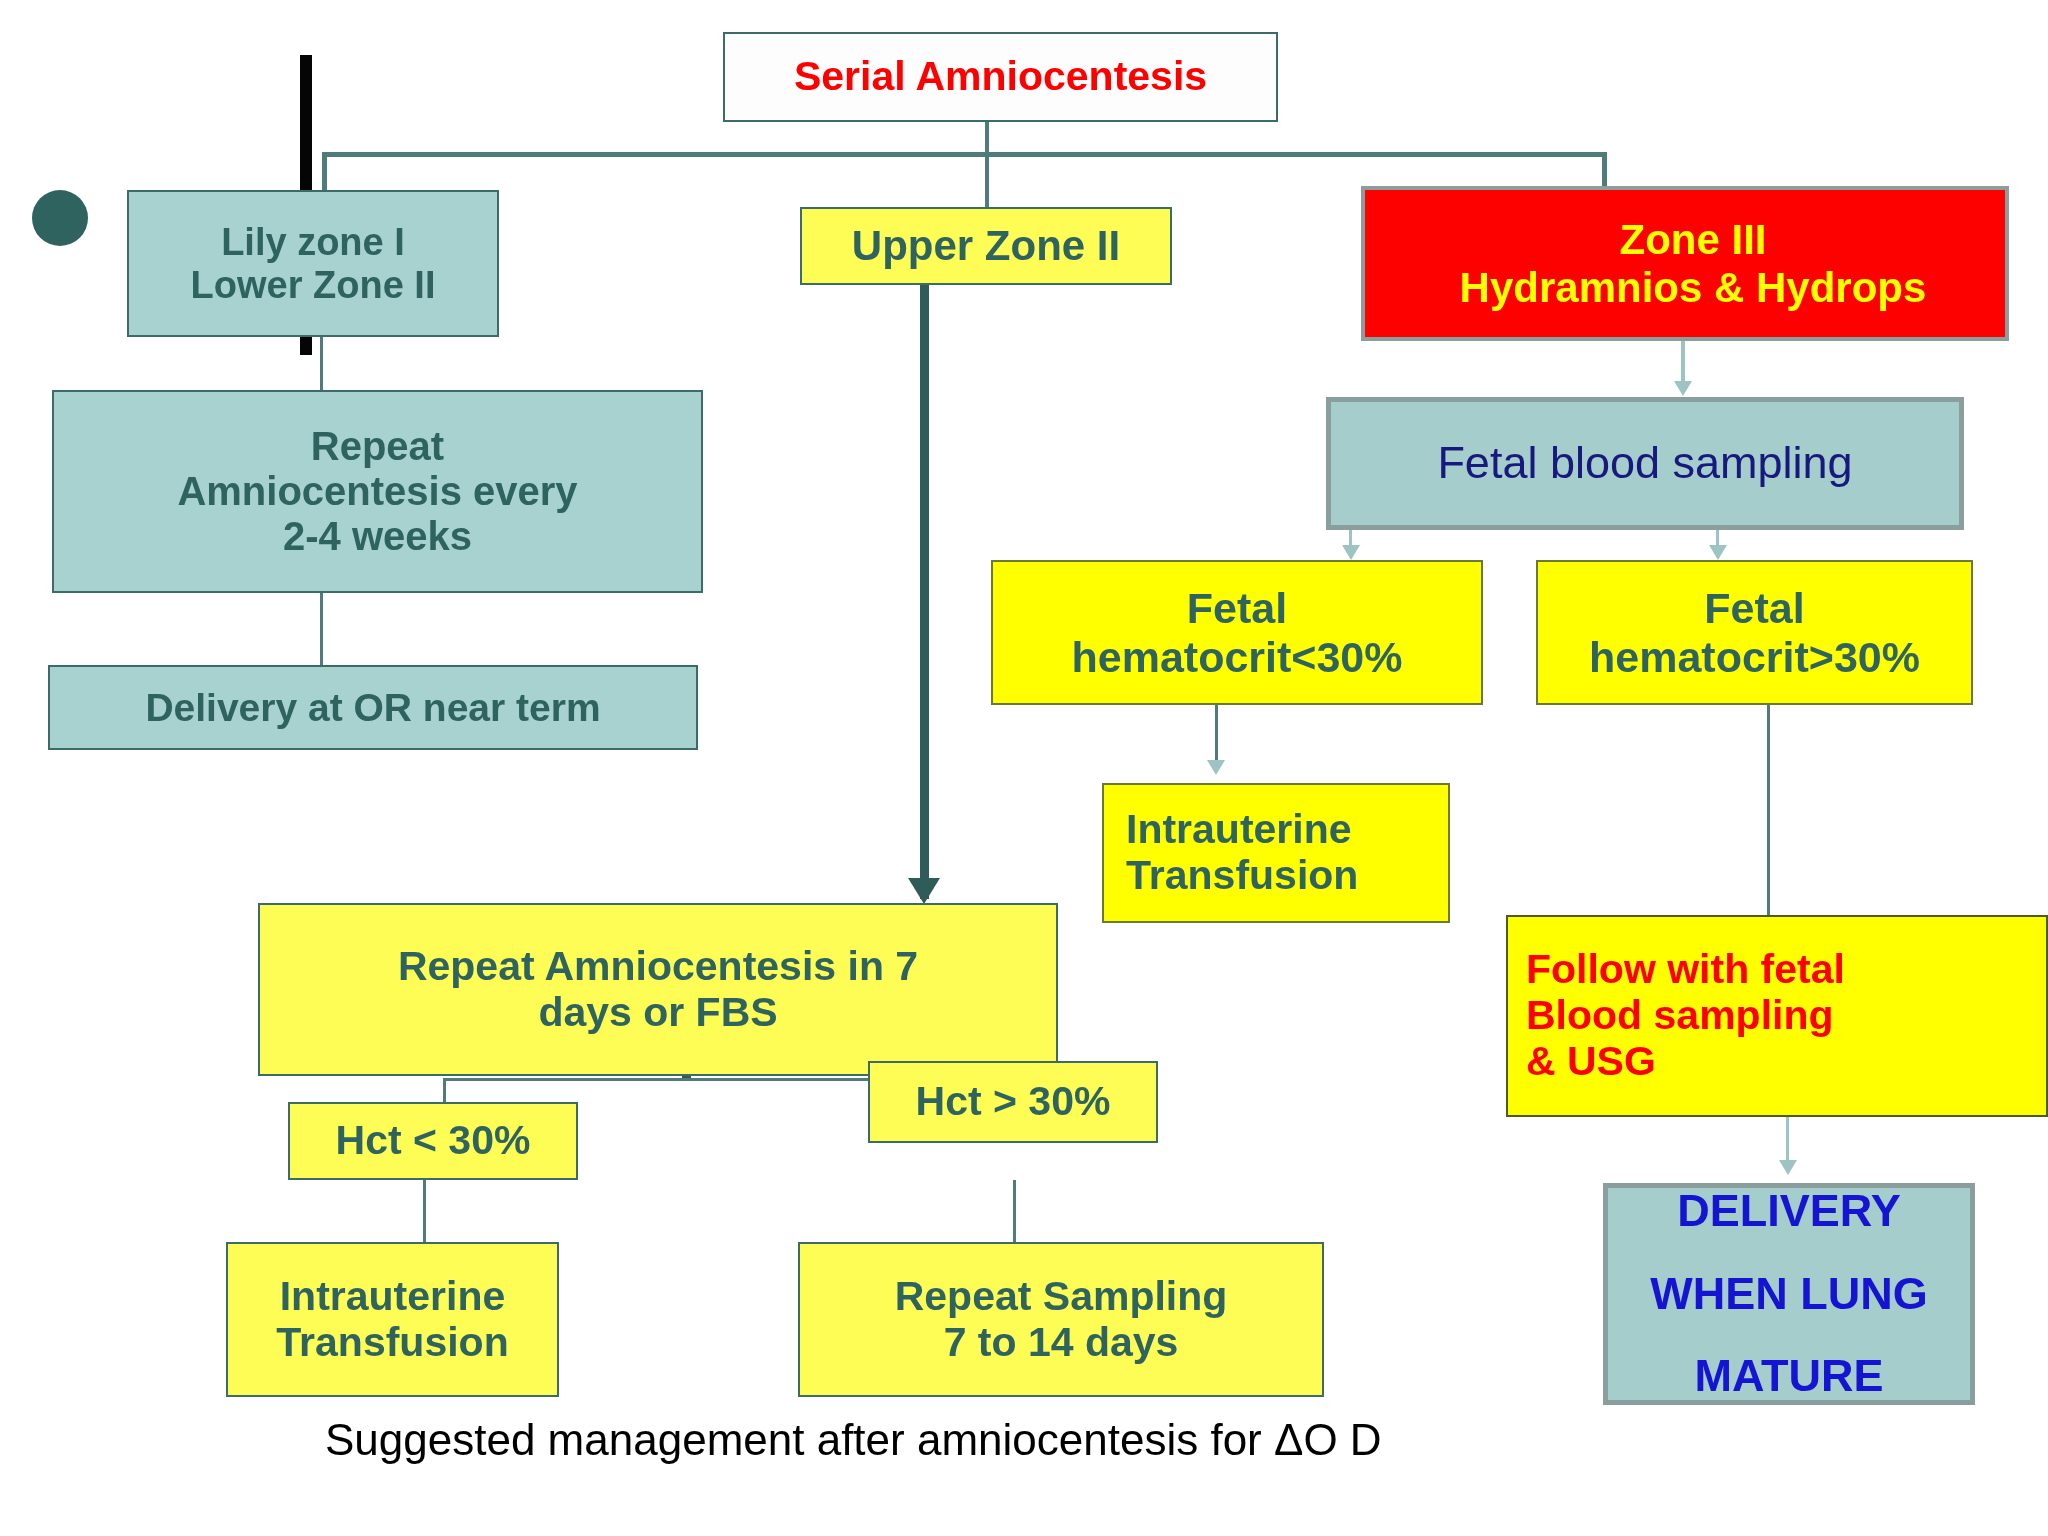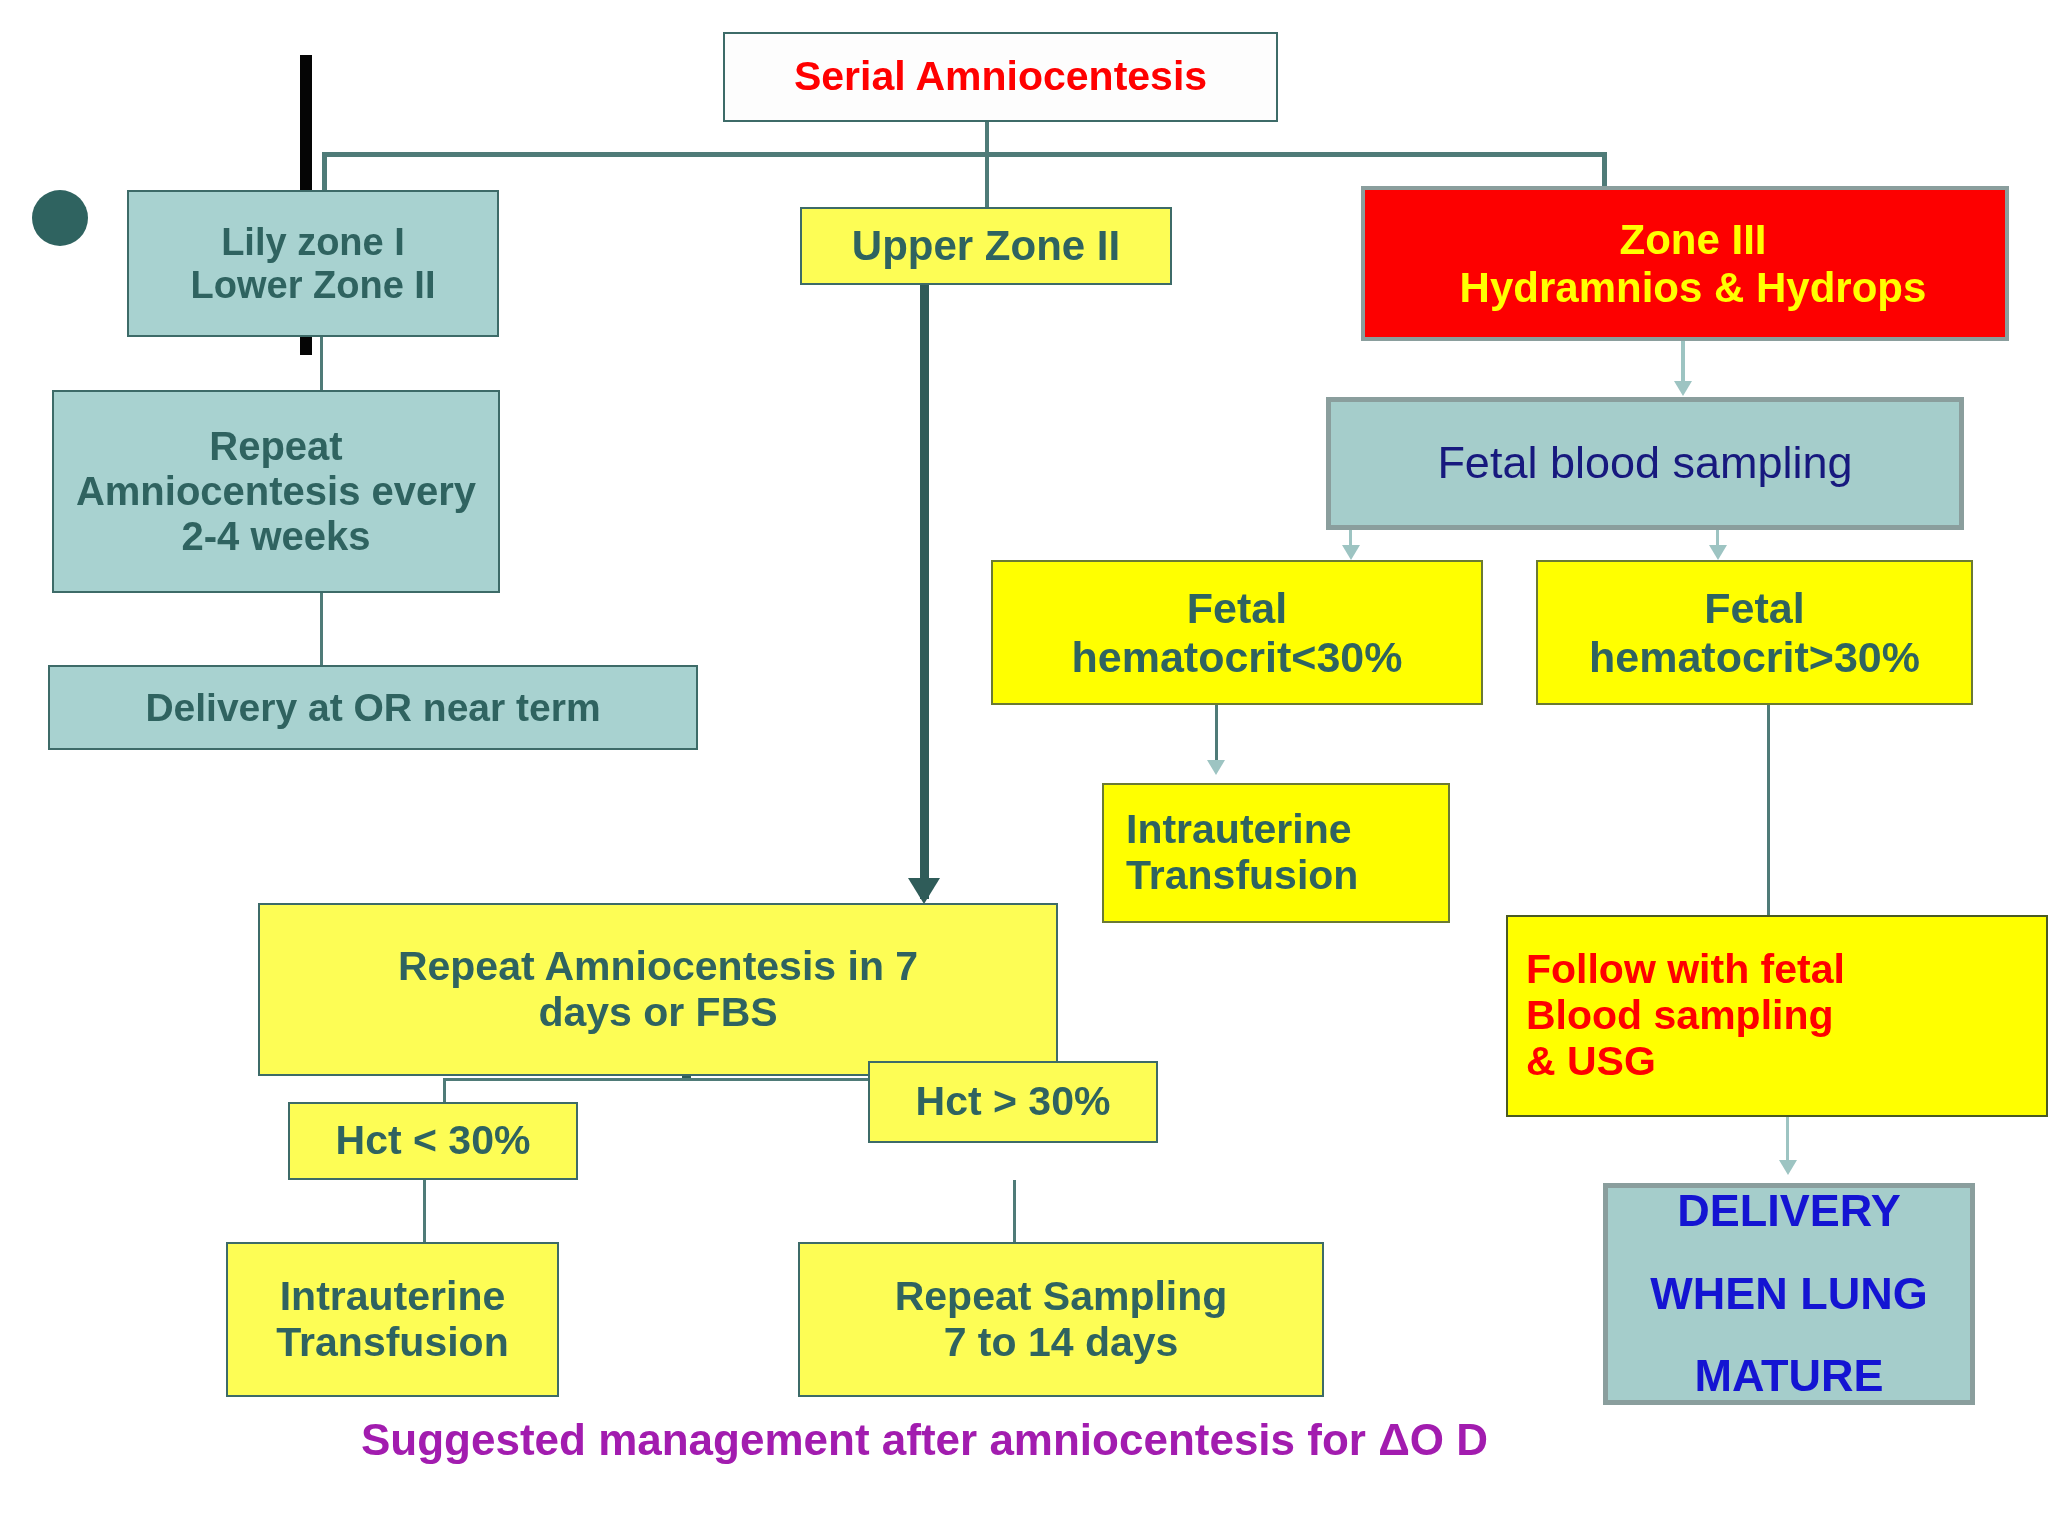--- a/index.html
+++ b/index.html
@@ -111,25 +111,24 @@
 
   .bullet-dot {
     position: absolute;
     border-radius: 50%;
     background: #2f6360;
     z-index: 4;
   }
 
   .caption {
     position: absolute;
-    font-weight: bold;
-    color: #a21caf;
+    font-weight: normal;
+    color: #000000;
     white-space: nowrap;
     z-index: 3;
-    margin-left: 36px;
   }
 </style>
 </head>
 <body>
 
 <div id="stage">
 
   <div class="bullet-dot" style="left:32px; top:190px; width:56px; height:56px;"></div>
 
   <div class="conn thin" style="left:985px; top:120px; width:4px; height:33px;"></div>
@@ -148,21 +147,21 @@
     <span class="ln">Serial Amniocentesis</span>
   </div>
 
   <div class="node sk-teal" style="left:127px; top:190px; width:372px; height:147px; font-size:38px;">
     <span class="ln">Lily zone I</span>
     <span class="ln">Lower Zone II</span>
   </div>
 
   <div class="conn thin" style="left:320px; top:337px; width:3px; height:53px;"></div>
 
-  <div class="node sk-teal" style="left:52px; top:390px; width:448px; height:203px; font-size:40px;">
+  <div class="node sk-teal" style="left:52px; top:390px; width:651px; height:203px; font-size:40px;">
     <span class="ln">Repeat</span>
     <span class="ln">Amniocentesis every</span>
     <span class="ln">2-4 weeks</span>
   </div>
 
   <div class="conn thin" style="left:320px; top:593px; width:3px; height:72px;"></div>
 
   <div class="node sk-teal" style="left:48px; top:665px; width:650px; height:85px; font-size:39px;">
     <span class="ln">Delivery at OR near term</span>
   </div>

